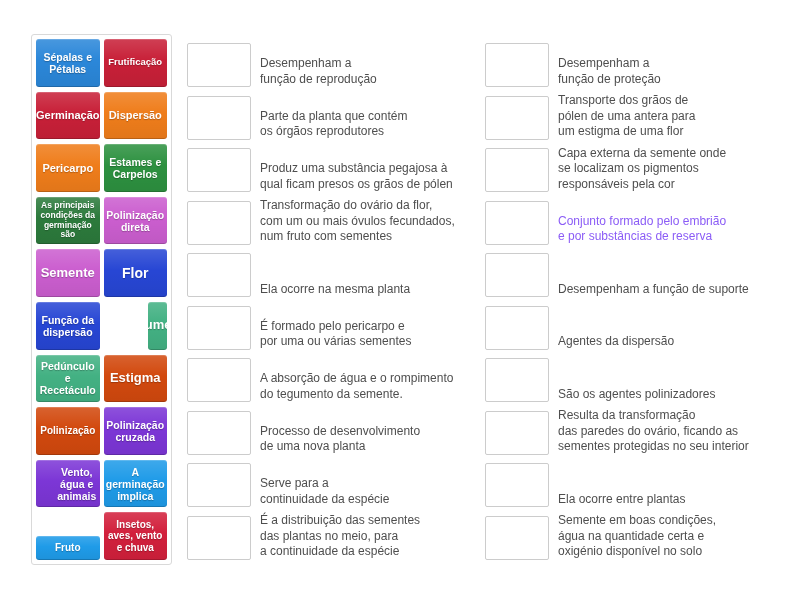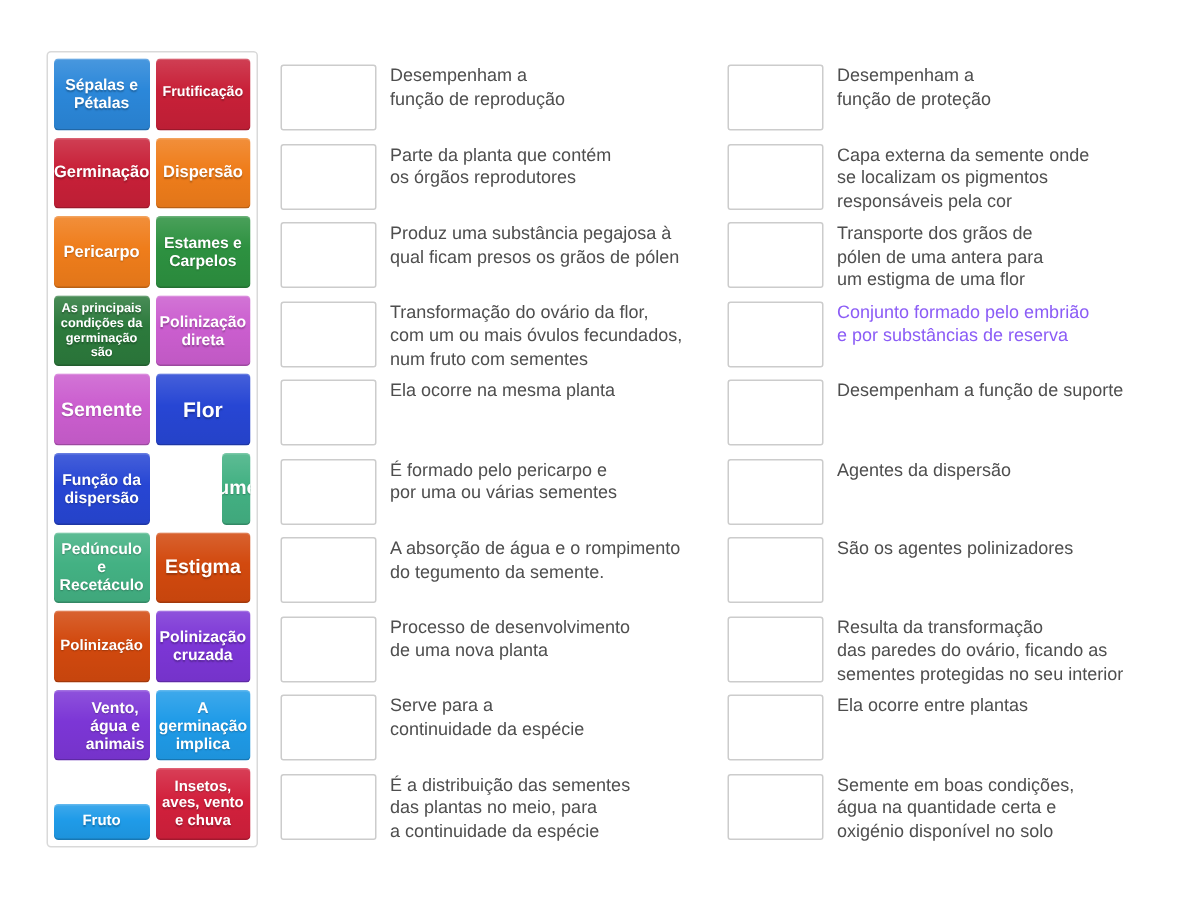--- a/index.html
+++ b/index.html
@@ -20,21 +20,21 @@
     padding:2px;box-sizing:border-box;overflow:hidden;cursor:grab;
     text-shadow:0 1px 1px rgba(0,0,0,0.25);
     background-image:linear-gradient(180deg,rgba(255,255,255,0.14),rgba(255,255,255,0) 45%,rgba(0,0,0,0.06));
     box-shadow:inset 0 -1px 0 rgba(0,0,0,0.18), inset 0 1px 0 rgba(255,255,255,0.18);
   }
 
   
   .q-col{position:absolute;top:43px;display:flex;flex-direction:column;}
   .q-col.left{left:187px;width:290px;}
   .q-col.right{left:485px;width:305px;}
-  .q-row{display:flex;align-items:flex-start;column-gap:9px;height:44px;margin-bottom:8.5px;flex:none;}
+  .q-row{display:flex;align-items:flex-end;column-gap:9px;height:44px;margin-bottom:8.5px;flex:none;}
   .slot{
     width:64px;height:44px;flex:none;box-sizing:border-box;
     background:#fff;border:1px solid #cccccc;border-radius:2px;
   }
   .q-text{
     font-size:12px;line-height:15.5px;color:#4e4e4e;
     white-space:pre-line;
   }
 </style>
 </head>
@@ -157,32 +157,32 @@
       </div>
     </div>
   <div class="q-col right">
       <div class="q-row">
         <div class="slot" style="border-color: rgb(204, 204, 204);"></div>
         <div class="q-text" style="color: rgb(78, 78, 78);">Desempenham a
 função de proteção</div>
       </div>
       <div class="q-row">
         <div class="slot" style="border-color: rgb(204, 204, 204);"></div>
+        <div class="q-text" style="color: rgb(78, 78, 78);">Transporte dos grãos de
+pólen de uma antera para
+um estigma de uma flor</div>
+      </div>
+      <div class="q-row">
+        <div class="slot" style="border-color: rgb(204, 204, 204);"></div>
         <div class="q-text" style="color: rgb(78, 78, 78);">Capa externa da semente onde
 se localizam os pigmentos
 responsáveis pela cor</div>
       </div>
       <div class="q-row">
         <div class="slot" style="border-color: rgb(204, 204, 204);"></div>
-        <div class="q-text" style="color: rgb(78, 78, 78);">Transporte dos grãos de
-pólen de uma antera para
-um estigma de uma flor</div>
-      </div>
-      <div class="q-row">
-        <div class="slot" style="border-color: rgb(204, 204, 204);"></div>
         <div class="q-text" style="color: #8b5cf6;">Conjunto formado pelo embrião
 e por substâncias de reserva</div>
       </div>
       <div class="q-row">
         <div class="slot" style="border-color: rgb(204, 204, 204);"></div>
         <div class="q-text" style="color: rgb(78, 78, 78);">Desempenham a função de suporte</div>
       </div>
       <div class="q-row">
         <div class="slot" style="border-color: rgb(204, 204, 204);"></div>
         <div class="q-text" style="color: rgb(78, 78, 78);">Agentes da dispersão</div>

